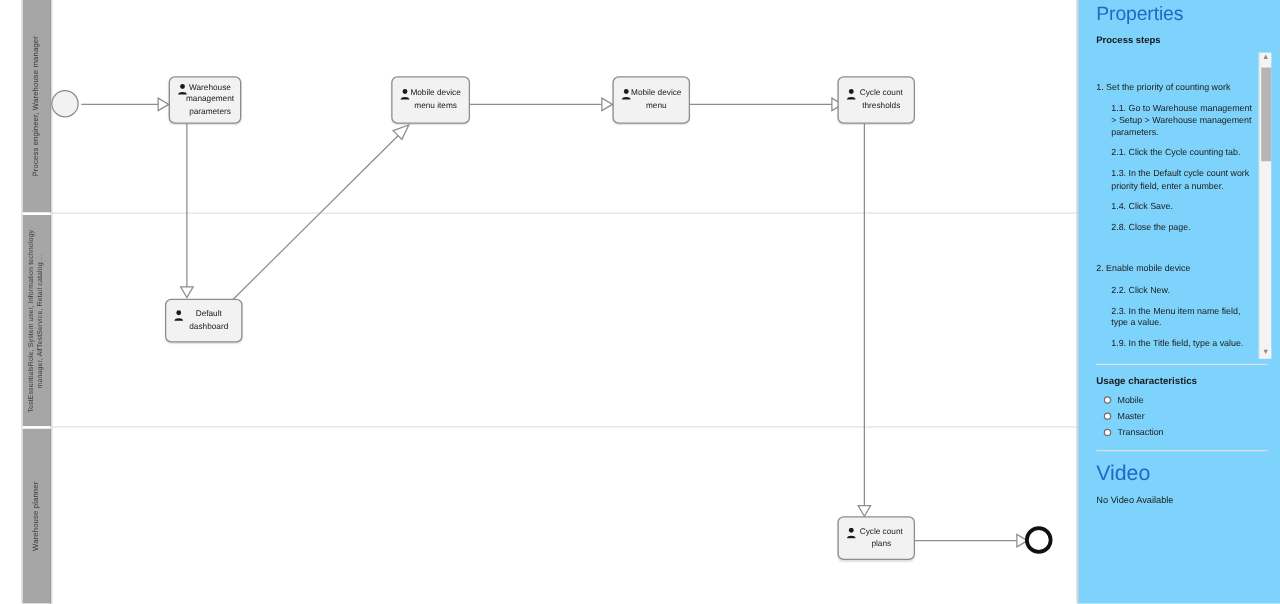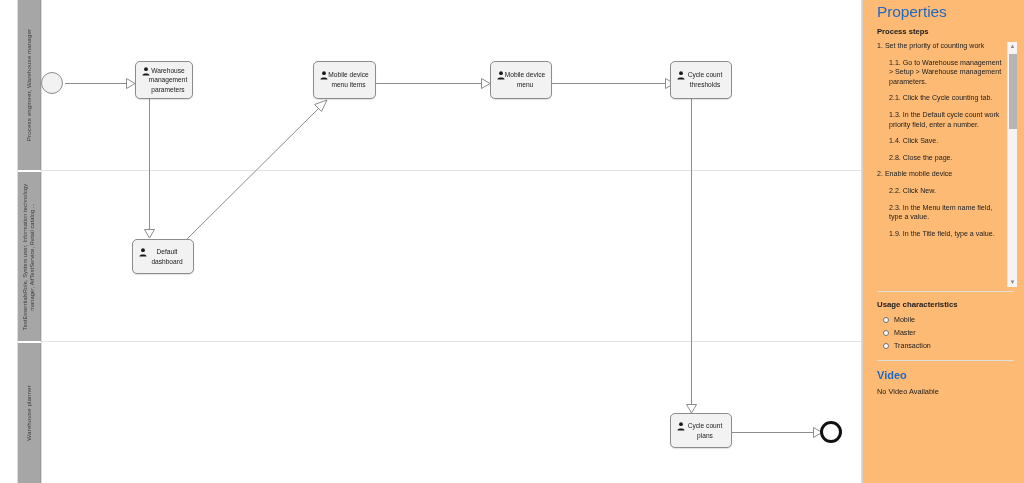--- a/index.html
+++ b/index.html
@@ -119,21 +119,21 @@
   }
   .conn-h { height: 1px; }
   .conn-v { width: 1px; }
   .arrow-svg { position: absolute; overflow: visible; }
 
   
   #panel {
     position: absolute;
     left: 862px; top: 0;
     width: 162px; height: 483px;
-    background: #fdba74;
+    background: #7dd3fc;
     border-left: 1px solid #d0d0d0;
     box-sizing: border-box;
     padding: 0;
   }
   .panel-title {
     font-size: 15.5px;
     color: #1f68c4;
     font-weight: normal;
     margin: 3px 0 6px 14px;
     letter-spacing: -0.1px;
@@ -151,21 +151,21 @@
     height: 245px;
     overflow: hidden;
   }
   .step {
     font-size: 7.1px;
     line-height: 9.6px;
     color: #202020;
     margin-bottom: 7px;
     padding-right: 20px;
   }
-  .step.lvl1 { margin-left: 0px; }
+  .step.lvl1 { margin-left: 0px; margin-top: 24px; }
   .step.lvl2 { margin-left: 12px; }
 
   .vscroll-track {
     position: absolute;
     right: 5px; top: 0;
     width: 9px; height: 245px;
     background: #f4f4f4;
     border-left: 1px solid #e6e6e6;
   }
   .vscroll-thumb {
@@ -208,23 +208,23 @@
     border-radius: 50%;
     background: #ffffff;
     box-sizing: border-box;
     margin-right: 5px;
   }
   .radio-label {
     font-size: 7.1px;
     color: #202020;
   }
   .panel-title2 {
-    font-size: 11px;
+    font-size: 17px;
     color: #1f68c4;
-    font-weight: bold;
+    font-weight: normal;
     margin: 6px 16px 6px 14px;
   }
   .novideo {
     font-size: 7.4px;
     font-weight: normal;
     color: #1a1a1a;
     margin-left: 14px;
   }
 </style>
 </head>

